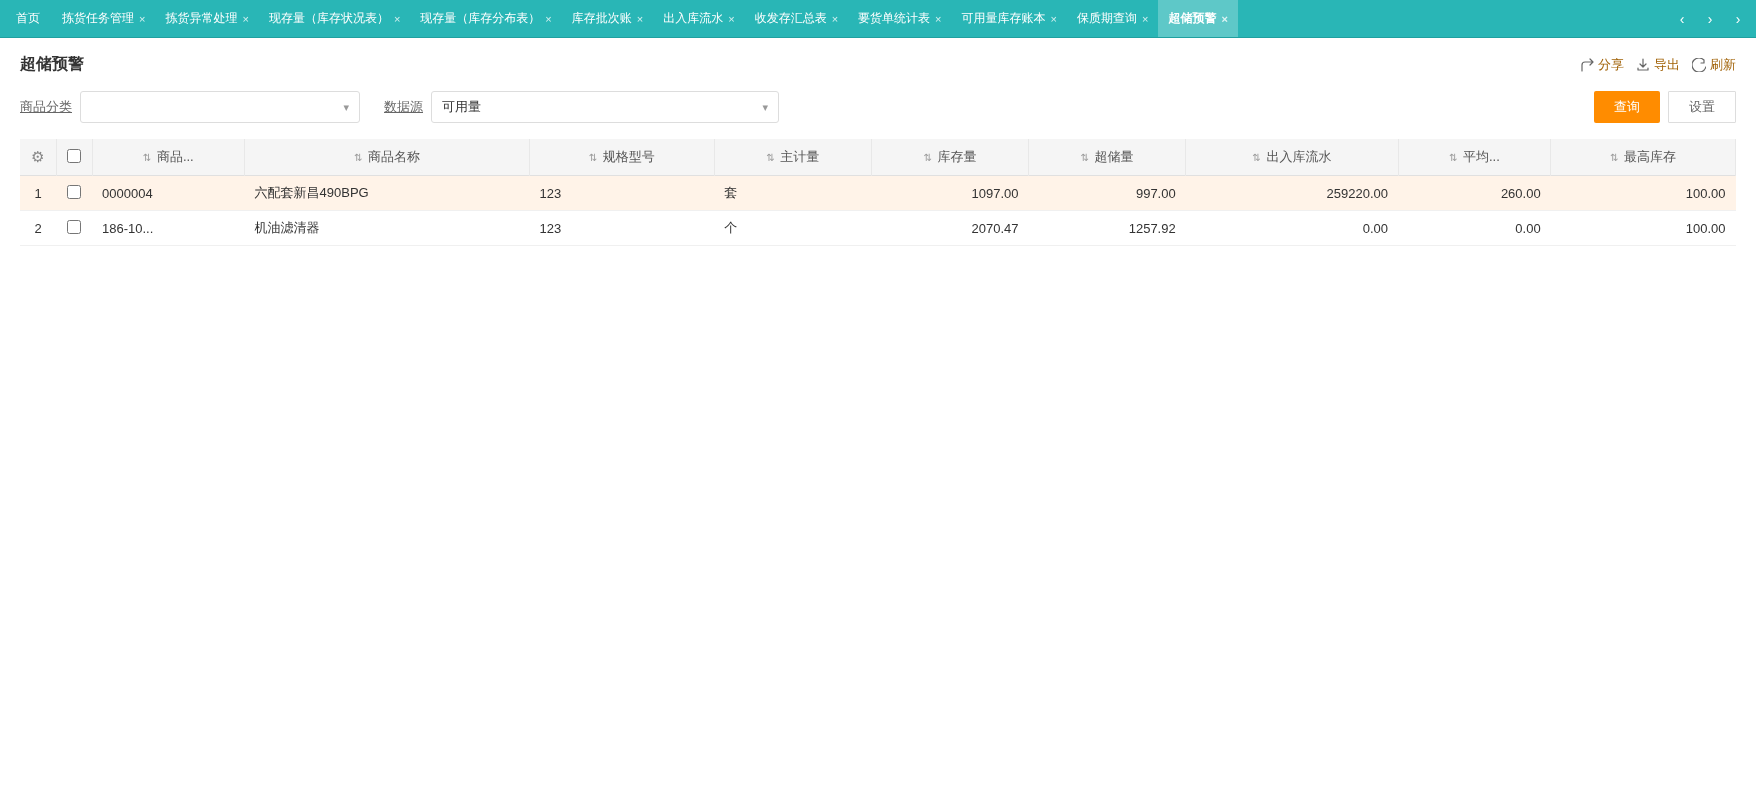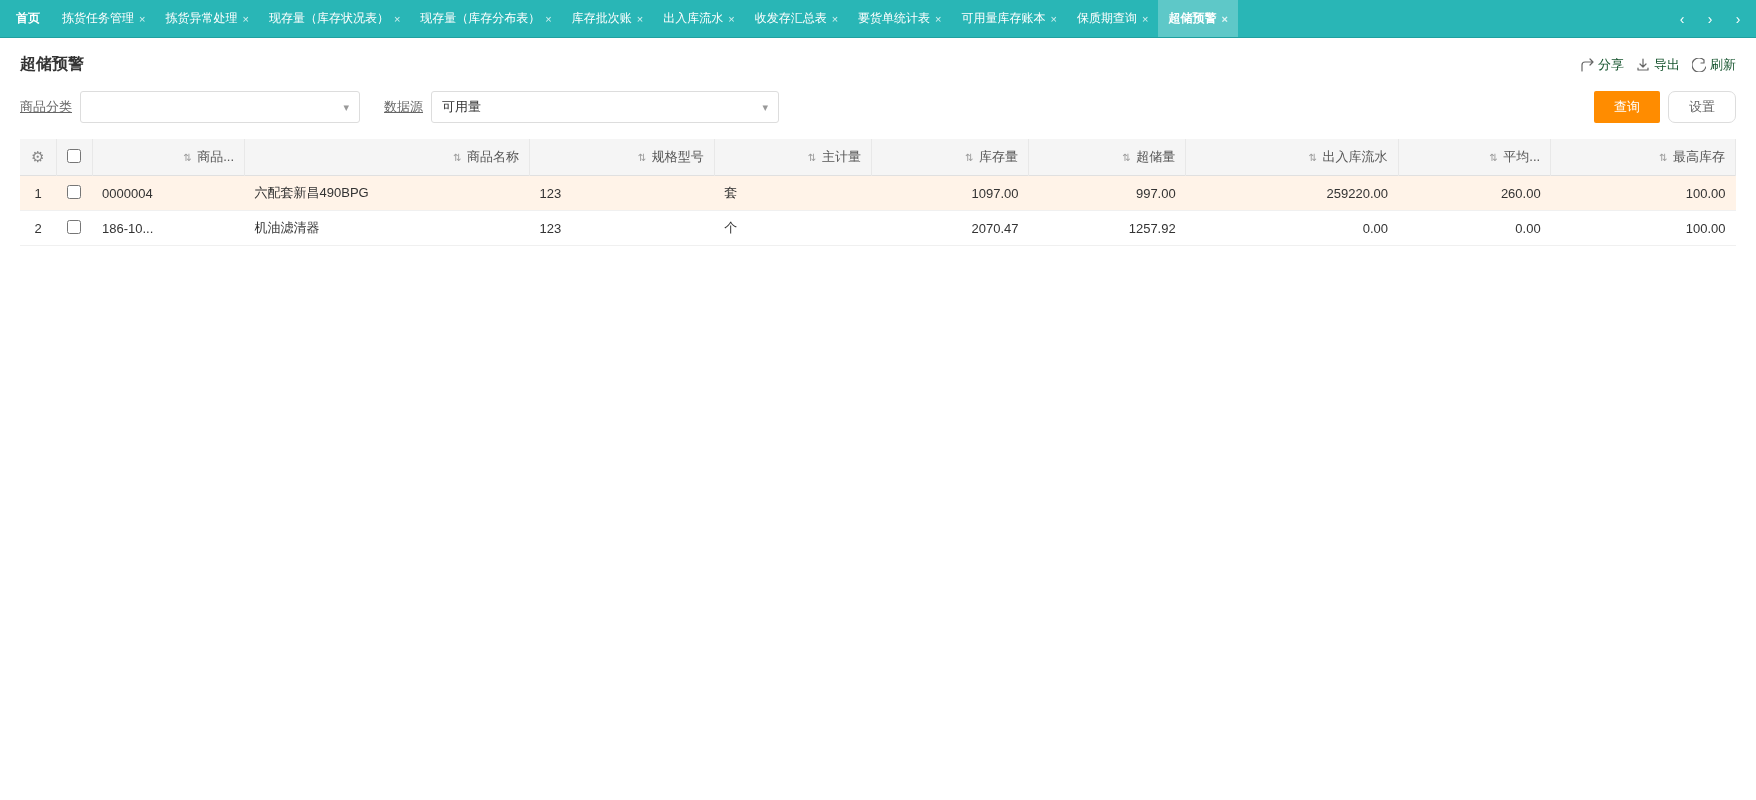--- a/index.html
+++ b/index.html
@@ -27,21 +27,21 @@
       position: relative;
     }
     .nav-item.active { background: rgba(255,255,255,0.25); font-weight: bold; }
     .nav-item .close-x {
       margin-left: 5px;
       font-size: 11px;
       opacity: 0.8;
       cursor: pointer;
     }
     .nav-home {
-      font-weight: bold;
+      font-weight: normal;
       padding: 0 12px;
     }
     .nav-arrows {
       display: flex;
       margin-left: auto;
     }
     .nav-arrow-btn {
       width: 28px;
       height: 38px;
       background: #29b6b6;
@@ -75,21 +75,21 @@
     }
     .header-actions {
       display: flex;
       gap: 12px;
       align-items: center;
     }
     .action-link {
       display: flex;
       align-items: center;
       gap: 4px;
-      color: #14532d;
+      color: #a16207;
       cursor: pointer;
       font-size: 13px;
     }
 
     
     .filter-row {
       display: flex;
       align-items: center;
       gap: 24px;
       margin-bottom: 16px;
@@ -140,38 +140,38 @@
       padding: 6px 20px;
       border-radius: 2px;
       cursor: pointer;
       font-size: 13px;
     }
     .btn-settings {
       background: #fff;
       color: #666;
       border: 1px solid #ddd;
       padding: 6px 20px;
-      border-radius: 7px;
+      border-radius: 1px;
       cursor: pointer;
       font-size: 13px;
     }
 
     
     .data-table {
       width: 100%;
       border-collapse: collapse;
       font-size: 13px;
     }
     .data-table thead tr {
       background: #f5f5f5;
       border-bottom: 1px solid #e0e0e0;
     }
     .data-table thead th {
       padding: 9px 10px;
-      text-align: right;
+      text-align: center;
       color: #555;
       font-weight: normal;
       border-right: 1px solid #e8e8e8;
       white-space: nowrap;
       position: relative;
     }
     .data-table thead th .sort-icon {
       font-size: 10px;
       color: #999;
       margin-right: 2px;

